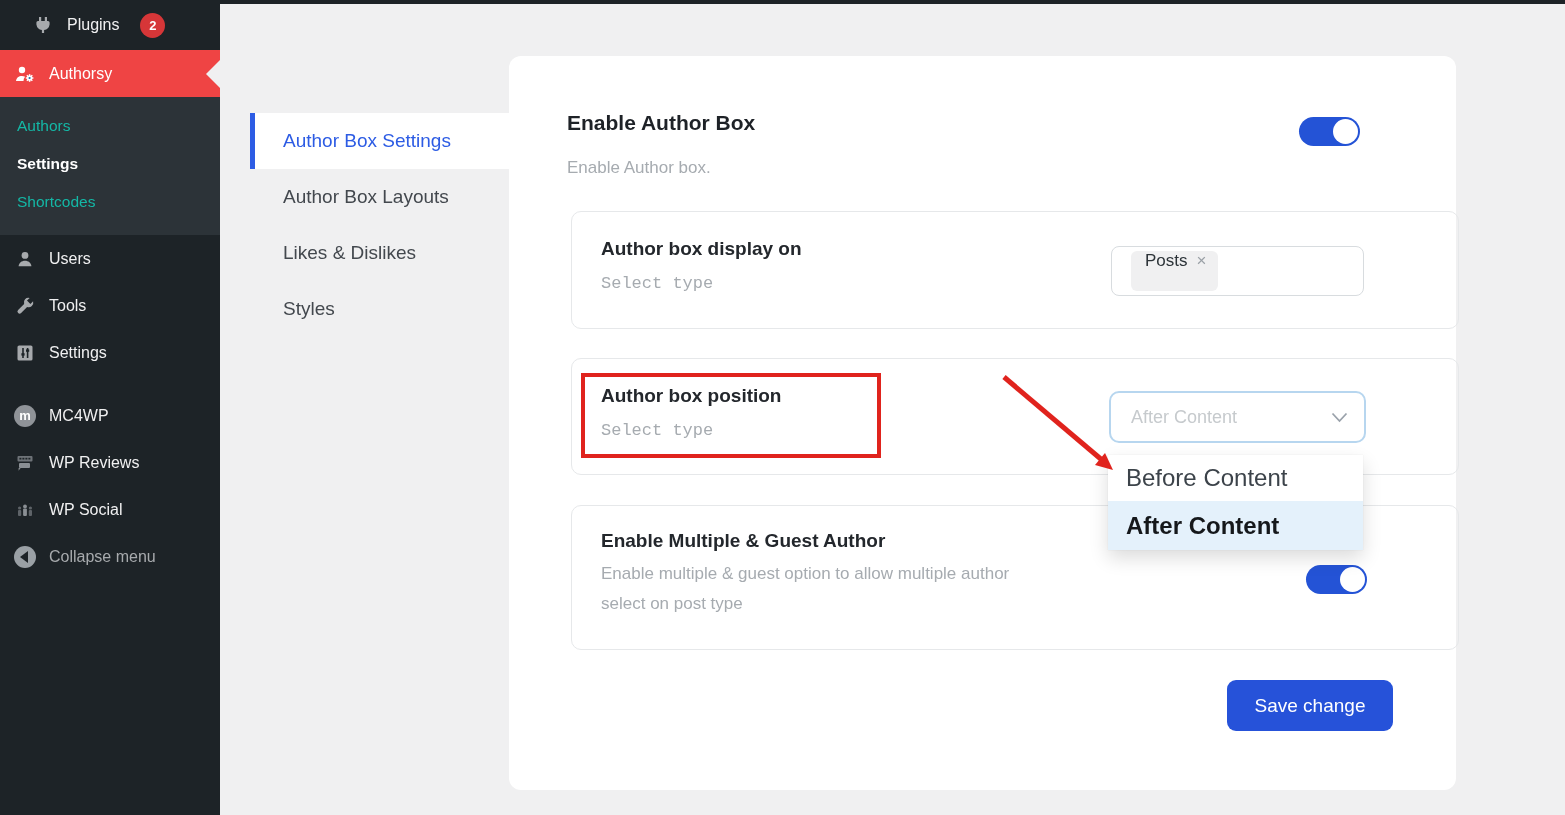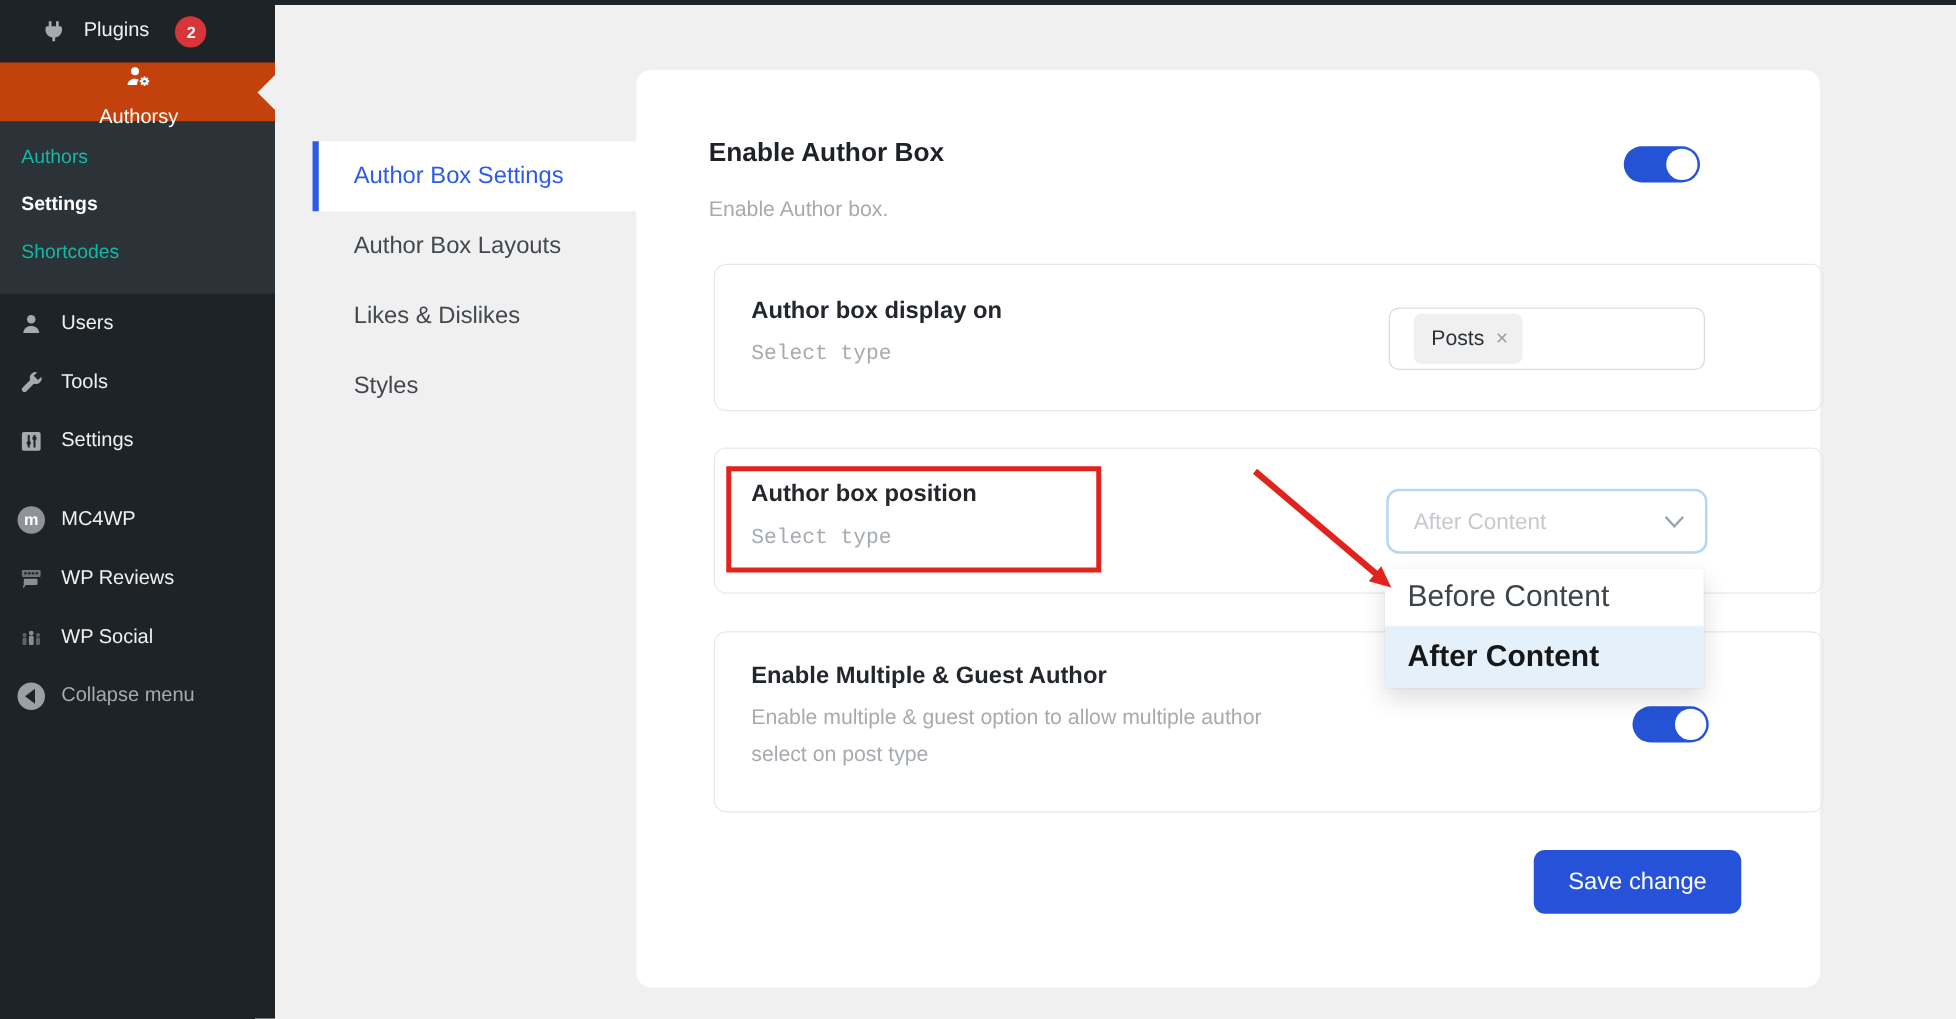--- a/index.html
+++ b/index.html
@@ -11,21 +11,21 @@
   }
   
   .sidebar{position:absolute;left:0;top:0;width:220px;height:815px;background:#1d2327;z-index:10;}
   .sb-item{height:47px;display:flex;align-items:center;padding:0 12px 0 14px;gap:13px;
            color:#f0f0f1;font-size:16px;cursor:pointer;position:relative;}
   .sb-item.plugins{height:50px;padding-left:32px;}
   .sb-icon{width:22px;height:22px;display:flex;align-items:center;justify-content:center;flex:0 0 22px;}
   .sb-icon svg{display:block;}
   .badge{margin-left:8px;background:#d63638;color:#fff;min-width:25px;height:25px;border-radius:50%;
          display:flex;align-items:center;justify-content:center;font-size:13px;font-weight:700;}
-  .sb-item.authorsy{background:#c2410c;color:#fff;flex-direction:column;}
+  .sb-item.authorsy{background:#ef4444;color:#fff;}
   .sb-item.authorsy::after{content:"";position:absolute;right:0;top:50%;margin-top:-14px;
          width:0;height:0;border:14px solid transparent;border-right:14px solid #f0f0f1;border-left:0;}
   .sb-submenu{background:#2c3338;padding:10px 0 14px 0;}
   .sb-sub{height:38px;line-height:38px;padding-left:17px;color:#14b8a6;font-size:15.5px;cursor:pointer;}
   .sb-sub.current{color:#ffffff;font-weight:700;}
   .sb-sep{height:16px;}
   .sb-item.collapse .sb-label{color:#a7aaad;}
   .mc-circle{width:22px;height:22px;border-radius:50%;background:#8f9398;color:#fff;
          display:flex;align-items:center;justify-content:center;font-size:13px;font-weight:700;}
   .collapse-circle{width:22px;height:22px;border-radius:50%;background:#9aa0a5;
@@ -51,21 +51,21 @@
   .sec2{top:302px;height:117px;}
   .sec3{top:449px;height:145px;}
   .sec-title{position:absolute;left:29px;top:26px;font-size:19px;font-weight:700;color:#23272c;}
   .sec-sub{position:absolute;left:29px;font-size:17px;color:#a6abb0;}
   .sec1 .sec-sub, .sec2 .sec-sub{top:62px;font-family:Liberation Mono, monospace;}
   .sec3 .sec-title{top:24px;}
   .sub-l1{top:58px;} .sub-l2{top:88px;}
   
   .tag-input{position:absolute;left:539px;top:34px;width:253px;height:50px;border:1px solid #d8dcdf;
         border-radius:8px;box-sizing:border-box;display:flex;align-items:center;padding-left:19px;cursor:text;background:#fff;}
-  .tag{background:#f0f0f1;border-radius:6px;height:40px;display:flex;align-items:center;gap:9px;
+  .tag{background:#f0f0f1;border-radius:6px;height:40px;display:flex;gap:9px;
         padding:0 12px 0 14px;font-size:17px;color:#2c3338;}
   .tag-x{color:#9aa0a6;font-size:17px;cursor:pointer;}
   
   .select{position:absolute;left:537px;top:32px;width:257px;height:52px;border:2px solid #b7d6ef;
         border-radius:10px;box-sizing:border-box;display:flex;align-items:center;background:#fff;cursor:pointer;}
   .select-value{margin-left:20px;font-size:18px;color:#c6cacd;flex:1;}
   .chev{margin-right:16px;display:flex;}
   
   .dropdown{position:absolute;left:599px;top:399px;width:255px;background:#fff;z-index:6;
         box-shadow:0 8px 18px rgba(0,0,0,.14), 0 0 1px rgba(0,0,0,.1);}

